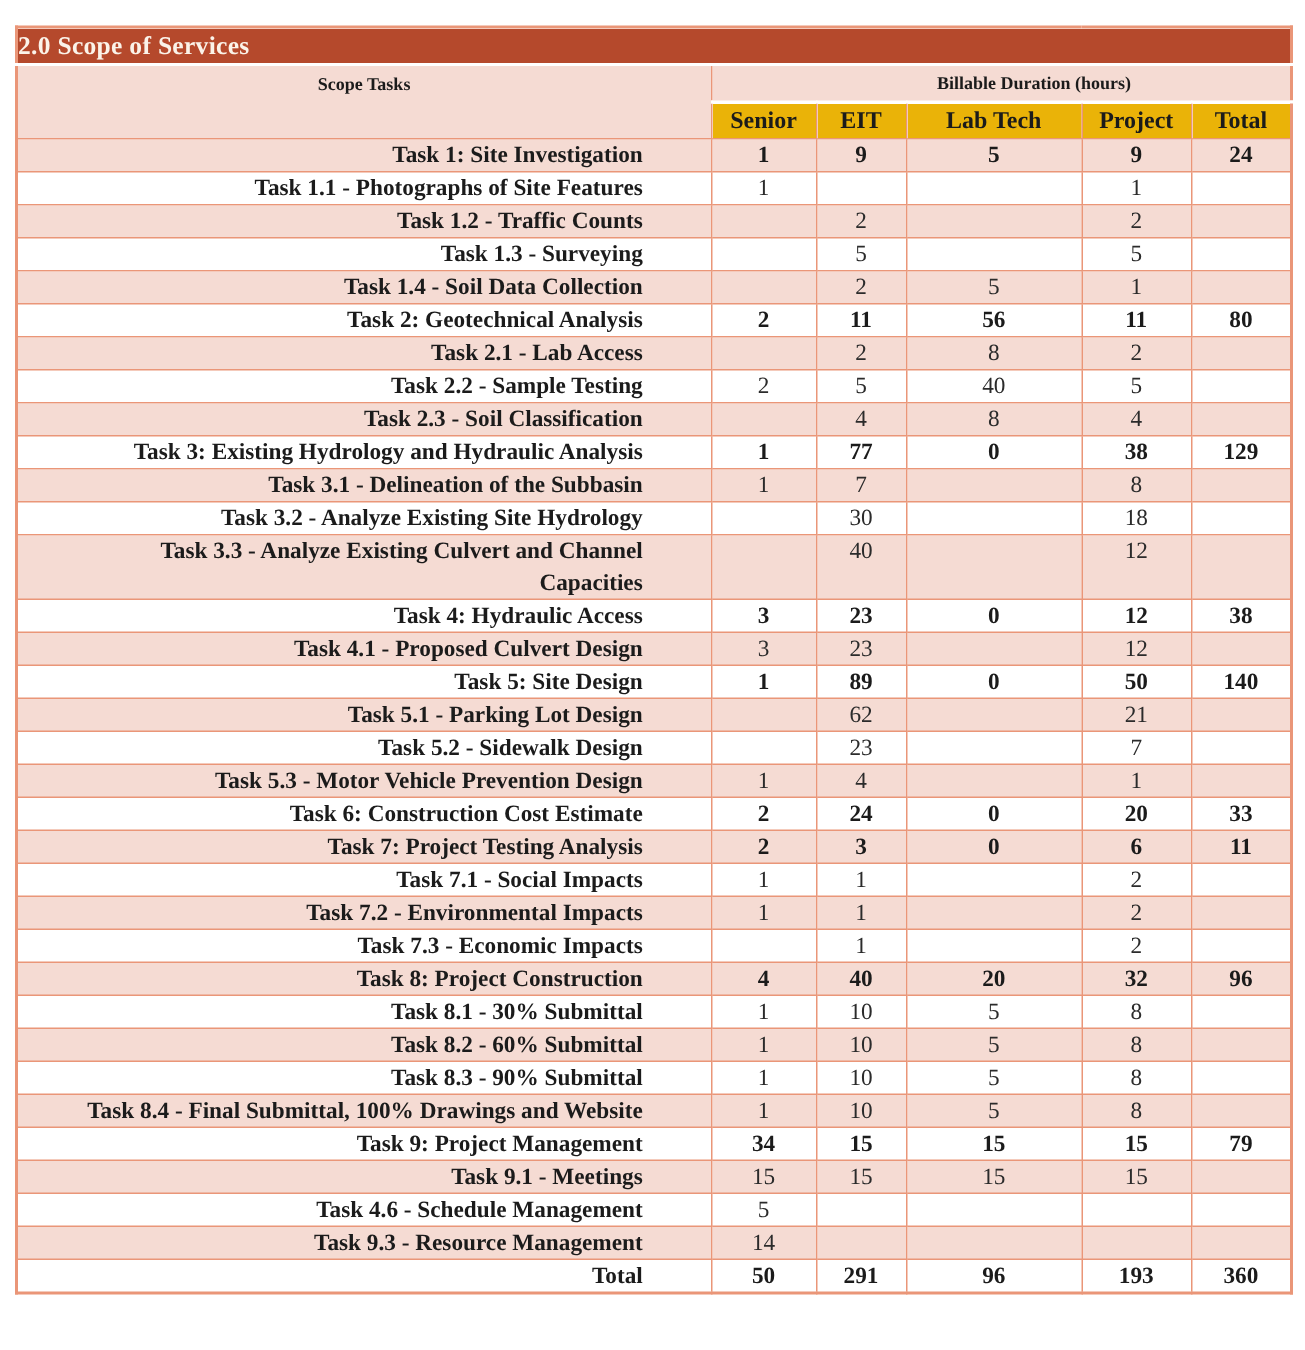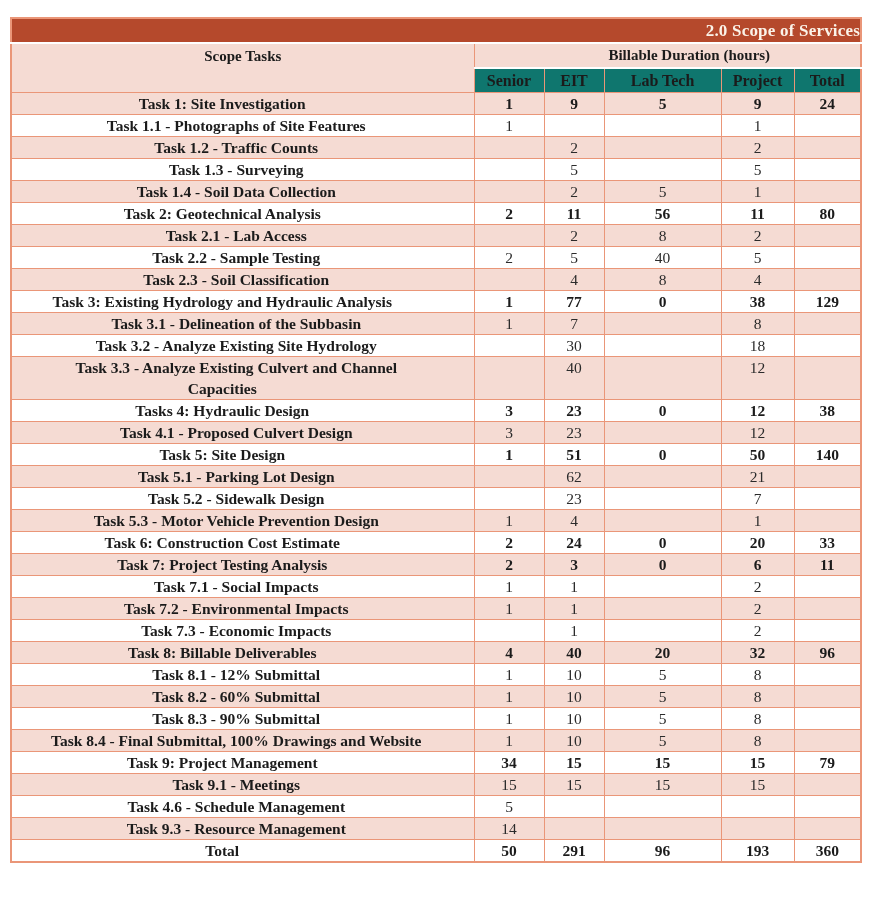--- a/index.html
+++ b/index.html
@@ -15,38 +15,38 @@
     font-family:"Liberation Serif","DejaVu Serif",serif;color:var(--text);
   }
   table.scope{
     position:absolute;left:10px;top:17px;width:850px;
     border-collapse:collapse;table-layout:fixed;
     border:2px solid var(--border);
   }
   th,td{border:1.5px solid var(--border);padding:0;overflow:hidden;}
   tr.title-row th{
     background:var(--accent);color:var(--title-text);
-    font-size:17px;font-weight:bold;height:23px;text-align:right;
+    font-size:17px;font-weight:bold;height:23px;text-align:left;
     border-bottom:2px solid #ffffff;letter-spacing:.2px;
   }
   tr.head1 th{
-    background:var(--pink);font-size:15px;font-weight:bold;height:23px;text-align:center;
+    background:var(--pink);font-size:12px;font-weight:bold;height:23px;text-align:center;
   }
   th.scope-head{vertical-align:top;line-height:25px;}
   th.billable-head{border-bottom:2px solid #ffffff;padding-left:44px;}
   tr.head2 th{
-    background:#0f766e;font-size:16px;font-weight:bold;height:23px;text-align:center;
+    background:#eab308;font-size:16px;font-weight:bold;height:23px;text-align:center;
     border-top:2px solid #ffffff;
   }
   tbody td{
     height:21px;line-height:21px;font-size:15.5px;vertical-align:top;
     background:#ffffff;
   }
   tbody tr.pink td{background:var(--pink);}
-  td.label{text-align:center;padding-left:4px;padding-right:45px;}
+  td.label{text-align:right;padding-left:4px;padding-right:45px;}
   td.num{text-align:center;}
   tr.main td, tr.total td{font-weight:bold;}
   tr.sub td.label{font-weight:bold;}
   tr.sub td.num{font-weight:normal;color:#2b2b2b;}
   tr.sub td.label{text-indent:28px;}
 </style>
 </head>
 <body>
 
 <table class="scope">
@@ -173,39 +173,39 @@
       </tr>
       <tr class="pink sub">
         <td class="label">Task 3.3 - Analyze Existing Culvert and Channel Capacities</td>
         <td class="num"></td>
         <td class="num">40</td>
         <td class="num"></td>
         <td class="num">12</td>
         <td class="num"></td>
       </tr>
       <tr class="white main">
-        <td class="label">Tasks 4: Hydraulic Design</td>
+        <td class="label">Task 4: Hydraulic Access</td>
         <td class="num">3</td>
         <td class="num">23</td>
         <td class="num">0</td>
         <td class="num">12</td>
         <td class="num">38</td>
       </tr>
       <tr class="pink sub">
         <td class="label">Task 4.1 - Proposed Culvert Design</td>
         <td class="num">3</td>
         <td class="num">23</td>
         <td class="num"></td>
         <td class="num">12</td>
         <td class="num"></td>
       </tr>
       <tr class="white main">
         <td class="label">Task 5: Site Design</td>
         <td class="num">1</td>
-        <td class="num">51</td>
+        <td class="num">89</td>
         <td class="num">0</td>
         <td class="num">50</td>
         <td class="num">140</td>
       </tr>
       <tr class="pink sub">
         <td class="label">Task 5.1 - Parking Lot Design</td>
         <td class="num"></td>
         <td class="num">62</td>
         <td class="num"></td>
         <td class="num">21</td>
@@ -261,29 +261,29 @@
       </tr>
       <tr class="white sub">
         <td class="label">Task 7.3 - Economic Impacts</td>
         <td class="num"></td>
         <td class="num">1</td>
         <td class="num"></td>
         <td class="num">2</td>
         <td class="num"></td>
       </tr>
       <tr class="pink main">
-        <td class="label">Task 8: Billable Deliverables</td>
+        <td class="label">Task 8: Project Construction</td>
         <td class="num">4</td>
         <td class="num">40</td>
         <td class="num">20</td>
         <td class="num">32</td>
         <td class="num">96</td>
       </tr>
       <tr class="white sub">
-        <td class="label">Task 8.1 - 12% Submittal</td>
+        <td class="label">Task 8.1 - 30% Submittal</td>
         <td class="num">1</td>
         <td class="num">10</td>
         <td class="num">5</td>
         <td class="num">8</td>
         <td class="num"></td>
       </tr>
       <tr class="pink sub">
         <td class="label">Task 8.2 - 60% Submittal</td>
         <td class="num">1</td>
         <td class="num">10</td>

